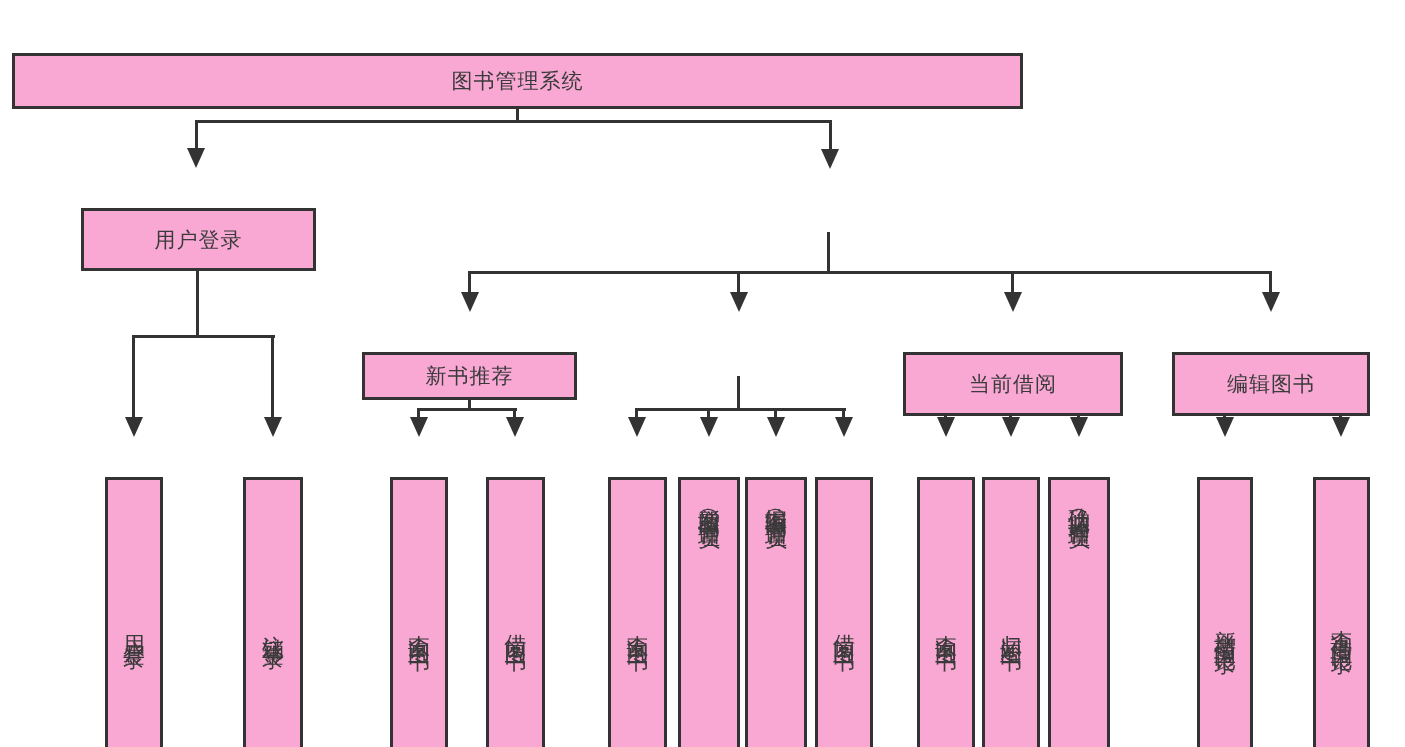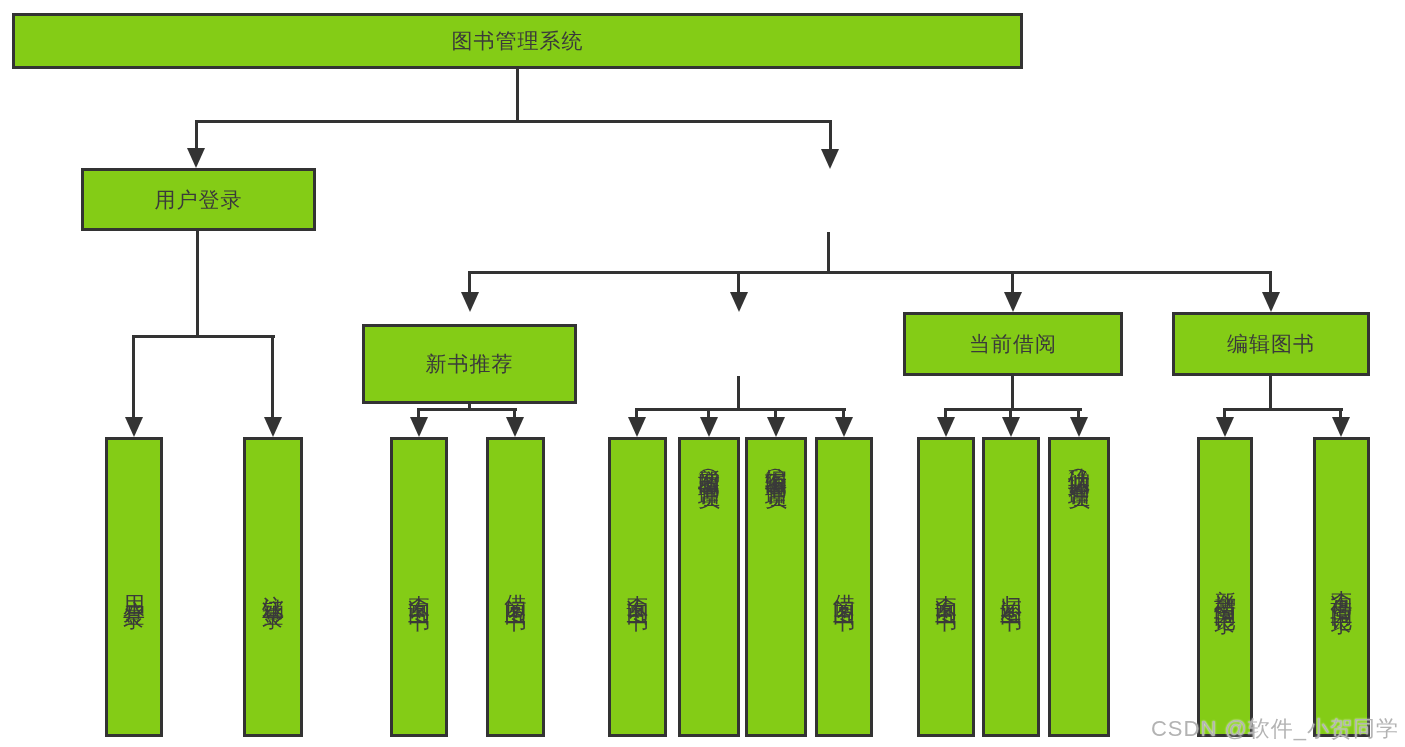--- a/index.html
+++ b/index.html
@@ -7,27 +7,28 @@
     position:relative;
     width:1405px;height:747px;
     background:#ffffff;
     font-family:"Liberation Sans","DejaVu Sans",sans-serif;
     overflow:hidden;
   }
   .node{
     position:absolute;
     box-sizing:border-box;
     border:3px solid var(--line,#333);
-    background:#84cc16;
+    background:#f9a8d4;
     color:var(--text,#3a3a3a);
     display:flex;align-items:center;justify-content:center;
     font-size:21px;
     letter-spacing:1px;
     text-align:right;
     z-index:2;
+    margin-top:40px;
   }
   .node.vert{
     writing-mode:vertical-rl;
     text-orientation:mixed;
     font-size:22px;
     letter-spacing:5px;
     line-height:1;
     justify-content:center;
     padding:6px 0;
   }
@@ -83,21 +84,21 @@
   <div class="hline" style="left:468px;top:271px;width:804px"></div>
   <div class="vline" style="left:468px;top:271px;height:23px"></div>
   <div class="arrow" style="left:461px;top:292px"></div>
   <div class="vline" style="left:737px;top:271px;height:23px"></div>
   <div class="arrow" style="left:730px;top:292px"></div>
   <div class="vline" style="left:1011px;top:271px;height:23px"></div>
   <div class="arrow" style="left:1004px;top:292px"></div>
   <div class="vline" style="left:1269px;top:271px;height:23px"></div>
   <div class="arrow" style="left:1262px;top:292px"></div>
 
-  <div class="node" style="left:362px;top:324px;width:215px;height:80px">新书推荐</div>
+  <div class="node" style="left:362px;top:312px;width:215px;height:48px">新书推荐</div>
   <div class="node" style="left:903px;top:312px;width:220px;height:64px">当前借阅</div>
   <div class="node" style="left:1172px;top:312px;width:198px;height:64px">编辑图书</div>
 
   <div class="vline" style="left:468px;top:376px;height:34px"></div>
   <div class="hline" style="left:417px;top:408px;width:100px"></div>
   <div class="vline" style="left:417px;top:408px;height:12px"></div>
   <div class="arrow" style="left:410px;top:417px"></div>
   <div class="vline" style="left:513px;top:408px;height:12px"></div>
   <div class="arrow" style="left:506px;top:417px"></div>
 
@@ -139,15 +140,14 @@
   <div class="node vert long" style="left:745px;top:437px;width:62px;height:300px">编辑图书（管理员）</div>
   <div class="node vert" style="left:815px;top:437px;width:58px;height:300px">借阅图书</div>
 
   <div class="node vert" style="left:917px;top:437px;width:58px;height:300px">查询图书</div>
   <div class="node vert" style="left:982px;top:437px;width:58px;height:300px">归还图书</div>
   <div class="node vert long" style="left:1048px;top:437px;width:62px;height:300px">确认归还（管理员）</div>
 
   <div class="node vert" style="left:1197px;top:437px;width:56px;height:300px">新增借阅记录</div>
   <div class="node vert" style="left:1313px;top:437px;width:57px;height:300px">查询借阅记录</div>
 
-  <div class="watermark">CSDN @软件_小贺同学</div>
 
 </div>
 
 </body></html>

